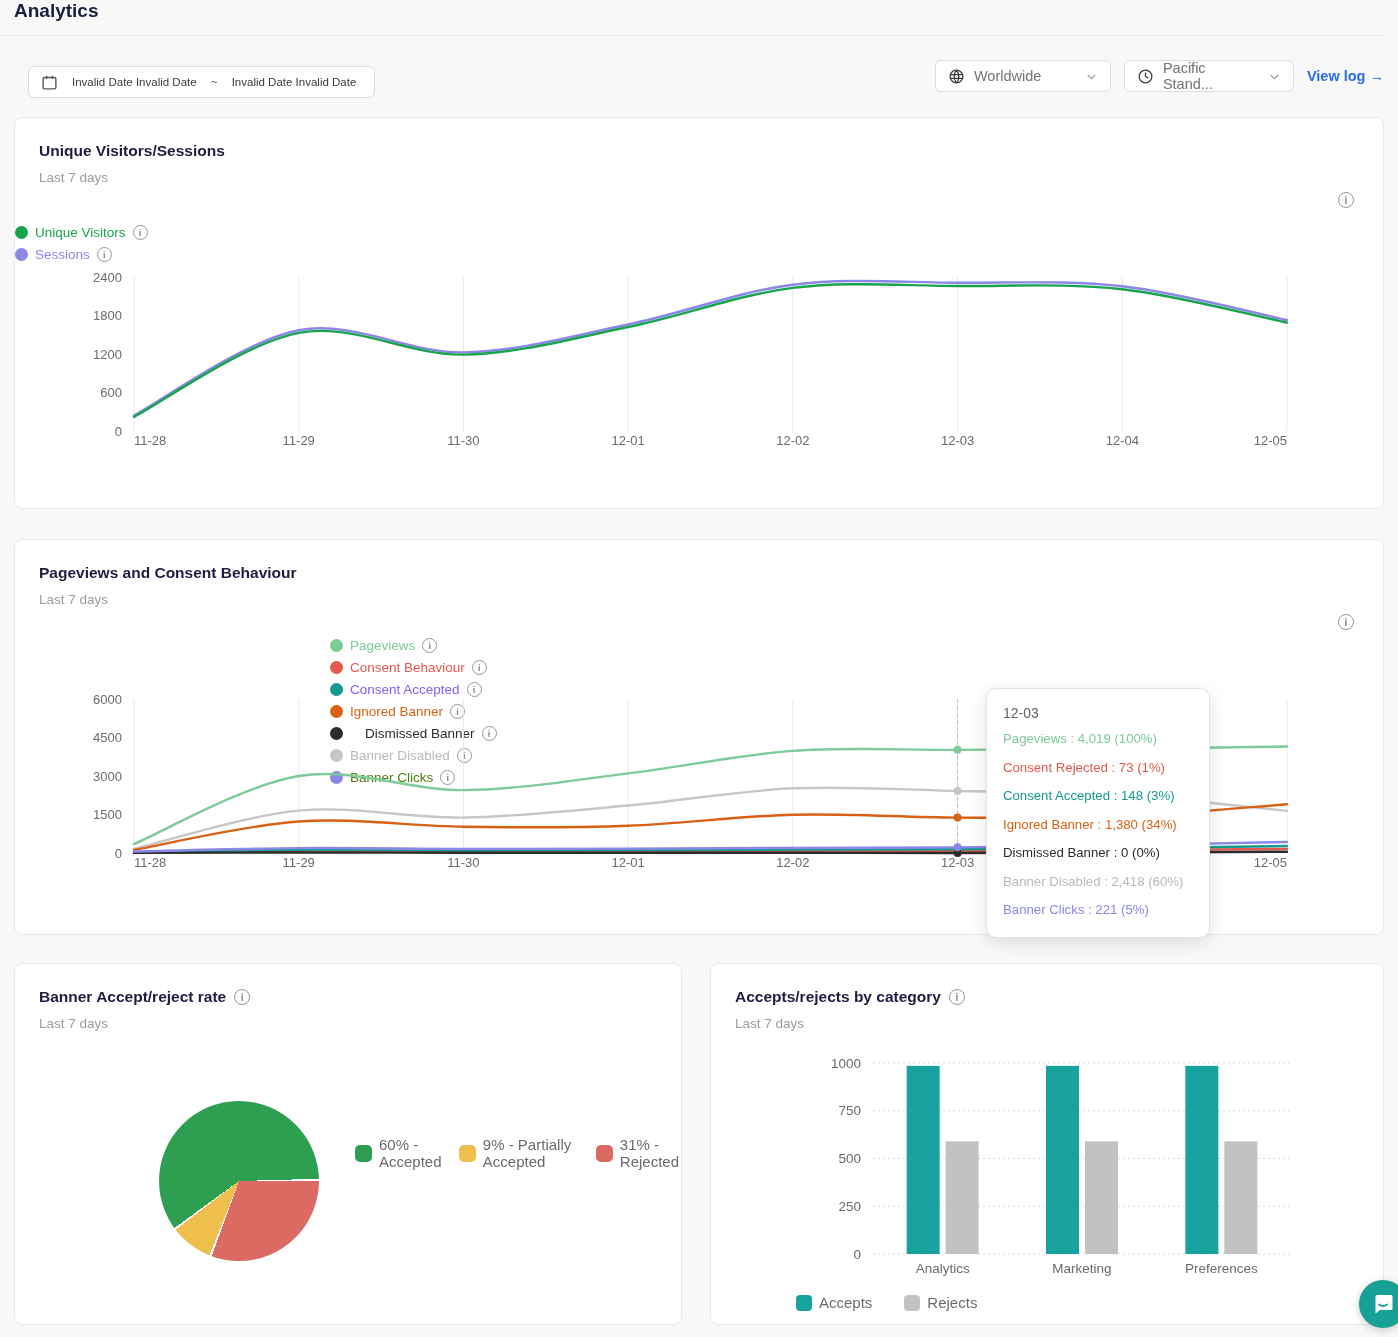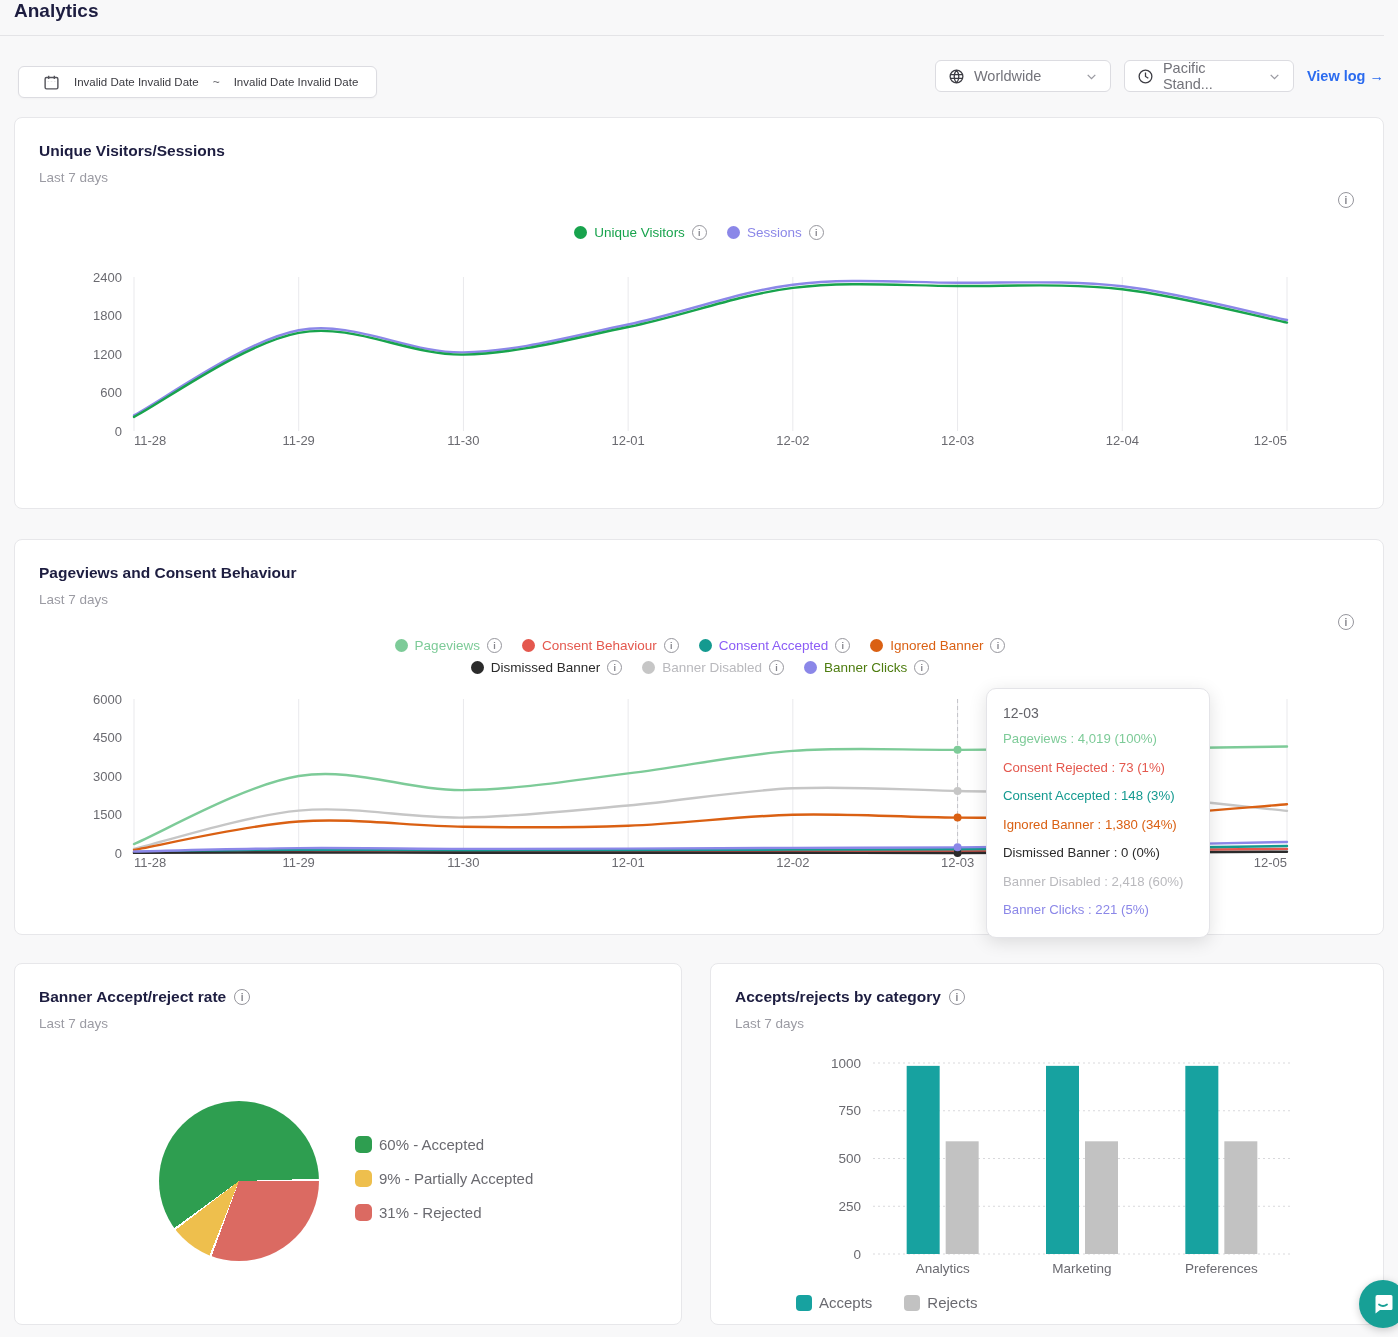--- a/index.html
+++ b/index.html
@@ -14,23 +14,23 @@
   .page-title {
     position: absolute; left: 14px; top: 0px;
     font-size: 19px; font-weight: 700; color: #1d1d40;
   }
   .top-divider {
     position: absolute; left: 0; top: 35px; width: 1384px; height: 1px;
     background: #e4e4e7;
   }
   
   .date-btn {
-    position: absolute; left: 18px; top: 66px; height: 32px;
+    position: absolute; left: 28px; top: 66px; height: 32px;
     background: #fff; border: 1px solid #dcdce1; border-radius: 6px;
-    display: flex; align-items: center; gap: 14px; padding: 0 18px 0 24px;
+    display: flex; align-items: center; gap: 14px; padding: 0 18px 0 12px;
     box-shadow: 0 1px 2px rgba(0,0,0,.03); cursor: pointer;
   }
   .date-btn .dr-text { font-size: 11.5px; color: #3a3a40; font-weight: 500; }
   .date-btn .dr-sep { font-size: 12px; color: #6b6b70; }
   .toolbar-right {
     position: absolute; right: 14px; top: 66px; height: 20px;
     display: flex; align-items: center; gap: 13px;
   }
   .select {
     height: 32px; background: #fff; border: 1px solid #dcdce1; border-radius: 6px;
@@ -59,21 +59,21 @@
     display: inline-flex; align-items: center; justify-content: center;
     width: 16px; height: 16px; border: 1.4px solid #96969d; border-radius: 50%;
     color: #85858c; font-size: 10px; font-weight: 600; cursor: pointer; flex: none;
     background: #fff;
   }
   .card-info-tr { position: absolute; right: 29px; top: 74px; }
   
   .legend-row {
     position: absolute; left: 0; width: 100%;
     display: flex; justify-content: center; align-items: flex-start;
-    flex-wrap: wrap; column-gap: 20px; row-gap: 7px;
+    flex-wrap: wrap; column-gap: 20px; row-gap: 7px; flex-direction: column;
   }
   #legend-visitors { top: 107px; }
   #legend-consent { top: 98px; width: 740px; left: 315px; }
   .lg-item { display: inline-flex; align-items: center; gap: 7px; cursor: pointer; }
   .lg-dot { width: 13px; height: 13px; border-radius: 50%; flex: none; }
   .lg-sq { width: 17px; height: 17px; border-radius: 5px; flex: none; }
   .lg-label { font-size: 13.5px; }
   svg text { font-family: "Liberation Sans", sans-serif; }
   
   .chart-tooltip {
@@ -84,21 +84,21 @@
   }
   .tt-date { font-size: 14px; color: #636369; line-height: 24px; }
   .tt-row { font-size: 13.2px; line-height: 28.5px; white-space: nowrap; }
   
   .pie {
     position: absolute; left: 144px; top: 137px; width: 160px; height: 160px;
     border-radius: 50%;
   }
   .pie-legend {
     position: absolute; left: 340px; top: 172px;
-    display: flex; flex-direction: column; gap: 17px;
+    display: flex; flex-direction: row; gap: 17px;
   }
   .pie-legend .lg-label, .bar-legend .lg-label { font-size: 15px; color: #6a6a70; }
   .bar-legend {
     position: absolute; left: 85px; top: 330px;
     display: flex; align-items: center; gap: 32px;
   }
   .bar-legend .lg-sq { border-radius: 4px; width: 16px; height: 16px; }
   
   .chat-fab {
     position: absolute; left: 1359px; top: 1280px; width: 48px; height: 48px;
@@ -223,21 +223,21 @@
         <span class="lg-label" style="color: #8b5cf6;">Consent Accepted</span>
         <span class="info-circle" style="width: 15px; height: 15px; font-size: 9px;">i</span>
       </span>
       <span class="lg-item">
         <span class="lg-dot" style="background: rgb(218, 96, 19);"></span>
         <span class="lg-label" style="color: rgb(218, 96, 19);">Ignored Banner</span>
         <span class="info-circle" style="width: 15px; height: 15px; font-size: 9px;">i</span>
       </span>
       <span class="lg-item">
         <span class="lg-dot" style="background: rgb(43, 43, 43);"></span>
-        <span class="lg-label" style="color: rgb(43, 43, 43);">Dismissed Banner</span>
+        <span class="lg-label" style="color: rgb(43, 43, 43); margin-left: 15px;">Dismissed Banner</span>
         <span class="info-circle" style="width: 15px; height: 15px; font-size: 9px;">i</span>
       </span>
       <span class="lg-item">
         <span class="lg-dot" style="background: rgb(198, 198, 198);"></span>
         <span class="lg-label" style="color: rgb(185, 185, 189);">Banner Disabled</span>
         <span class="info-circle" style="width: 15px; height: 15px; font-size: 9px;">i</span>
       </span>
       <span class="lg-item">
         <span class="lg-dot" style="background: rgb(139, 135, 232);"></span>
         <span class="lg-label" style="color: #4d7c0f;">Banner Clicks</span>

